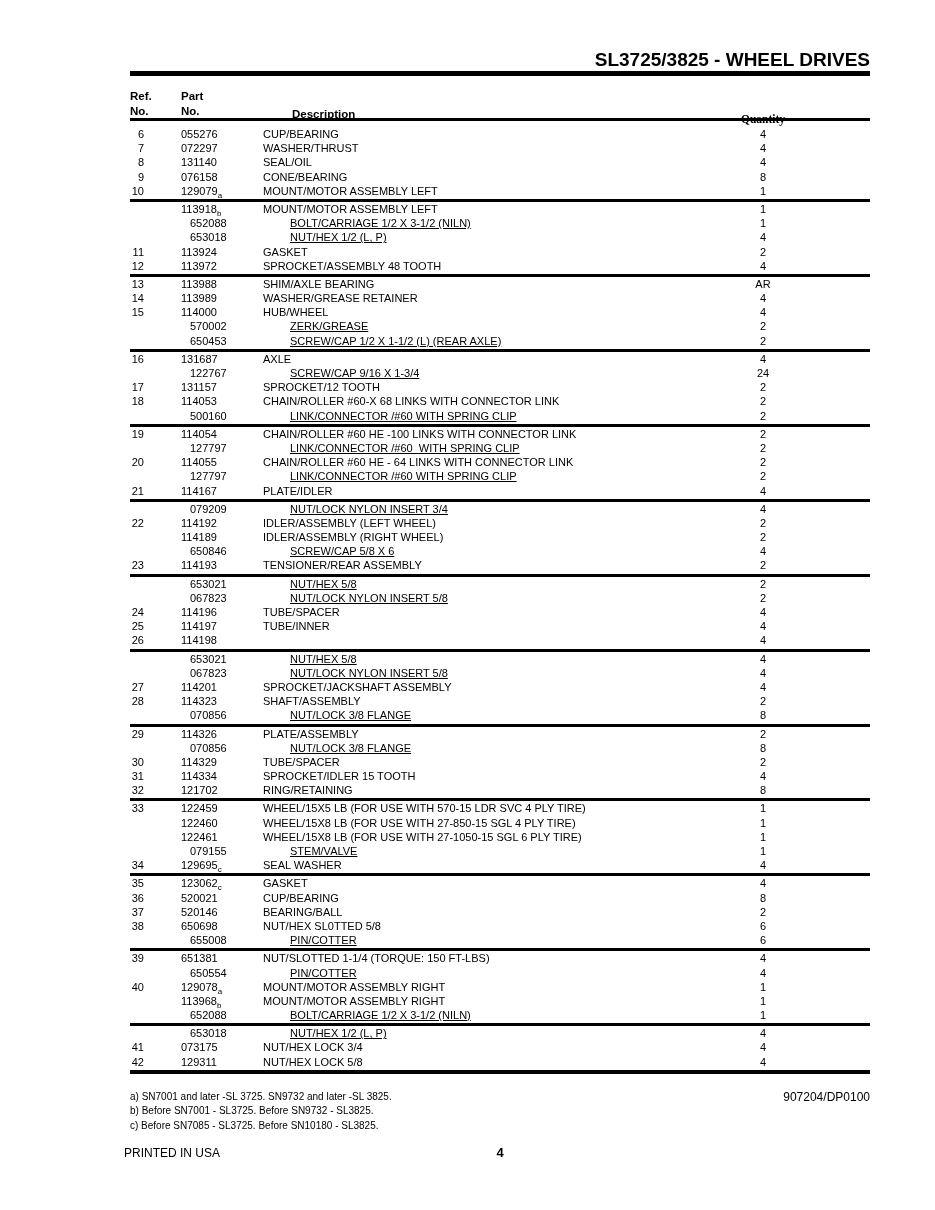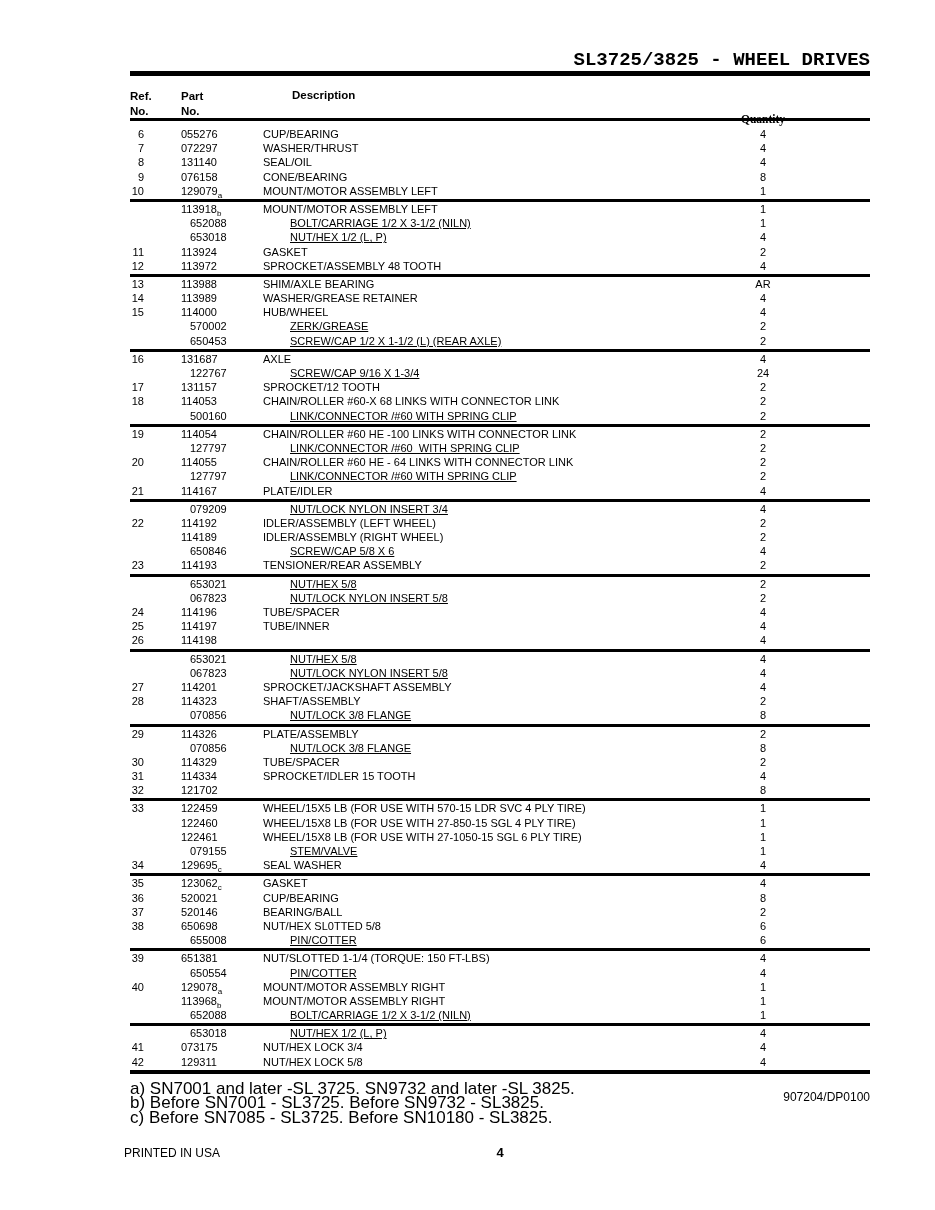--- a/index.html
+++ b/index.html
@@ -6,52 +6,52 @@
   body {
     width: 935px; height: 1210px;
     background: #ffffff; color: #000000;
     font-family: "Liberation Sans", sans-serif;
     position: relative; overflow: hidden;
   }
   .content { position: absolute; left: 130px; top: 0; width: 740px; }
 
   .page-title {
     position: absolute; top: 49px; right: 0;
-    font-size: 19px; font-weight: bold; white-space: nowrap; font-family: Liberation Mono, monospace;
+    font-size: 19px; font-weight: bold; white-space: nowrap;
   }
   .title-rule { position: absolute; top: 71px; left: 0; width: 740px; height: 5px; background: #000; }
 
   .col-headers { position: absolute; top: 88px; left: 0; width: 740px; height: 30px;
     font-weight: bold; font-size: 11.5px; }
   .col-headers span { position: absolute; line-height: 14px; white-space: nowrap; }
   .ch-ref-1  { left: 0;    top: 1px; }
   .ch-ref-2  { left: 0;    top: 16px; }
   .ch-part-1 { left: 51px; top: 1px; }
   .ch-part-2 { left: 51px; top: 16px; }
-  .ch-desc   { left: 133px; top: 0; padding-left: 29px; }
+  .ch-desc   { left: 133px; top: 19px; padding-left: 29px; }
   .ch-qty    { left: 633px; top: 24px; transform: translateX(-50%); font-family: Liberation Serif, serif; }
   .header-underline { position: absolute; top: 118px; left: 0; width: 740px; height: 3px; background: #000; }
 
   .parts-table { margin-top: 127px; }
   .section { border-bottom: 3px solid #000; padding-bottom: 1px; }
   .section:last-child { border-bottom-width: 4px; }
   .row {
     display: grid;
     grid-template-columns: 14px 37px 82px 1fr 60px 77px;
     height: 14.2px; line-height: 14.2px; font-size: 11px;
   }
   .ref  { grid-column: 1; text-align: right; }
   .part { grid-column: 3; white-space: pre; }
   .part.indent { padding-left: 9px; }
   .desc { grid-column: 4; white-space: pre; overflow: hidden; }
   .desc.indent { padding-left: 27px; text-decoration: underline; }
   .qty  { grid-column: 5; text-align: center; }
   sub { font-size: 8px; line-height: 1; }
 
-  .footnotes { margin-top: 8px; font-size: 17px; line-height: 14.6px; }
+  .footnotes { margin-top: 16px; font-size: 10px; line-height: 14.6px; }
 
   .footer-left  { position: absolute; left: 124px; top: 1146px; font-size: 12px; }
   .footer-page  { position: absolute; left: 130px; top: 1145px; width: 740px; text-align: center;
                   font-size: 13px; font-weight: bold; }
   .footer-right { position: absolute; right: 65px; top: 1090px; font-size: 12px; }
 </style>
 </head>
 <body>
 
 <div class="content">
@@ -346,20 +346,21 @@
   </div>
         <div class="row">
     <span class="ref">31</span>
     <span class="part">114334</span>
     <span class="desc">SPROCKET/IDLER 15 TOOTH</span>
     <span class="qty">4</span>
   </div>
         <div class="row">
     <span class="ref">32</span>
     <span class="part">121702</span>
+    <span class="desc">RING/RETAINING</span>
     <span class="qty">8</span>
   </div>
       </div>
       <div class="section">
         <div class="row">
     <span class="ref">33</span>
     <span class="part">122459</span>
     <span class="desc">WHEEL/15X5 LB (FOR USE WITH 570-15 LDR SVC 4 PLY TIRE)</span>
     <span class="qty">1</span>
   </div>

